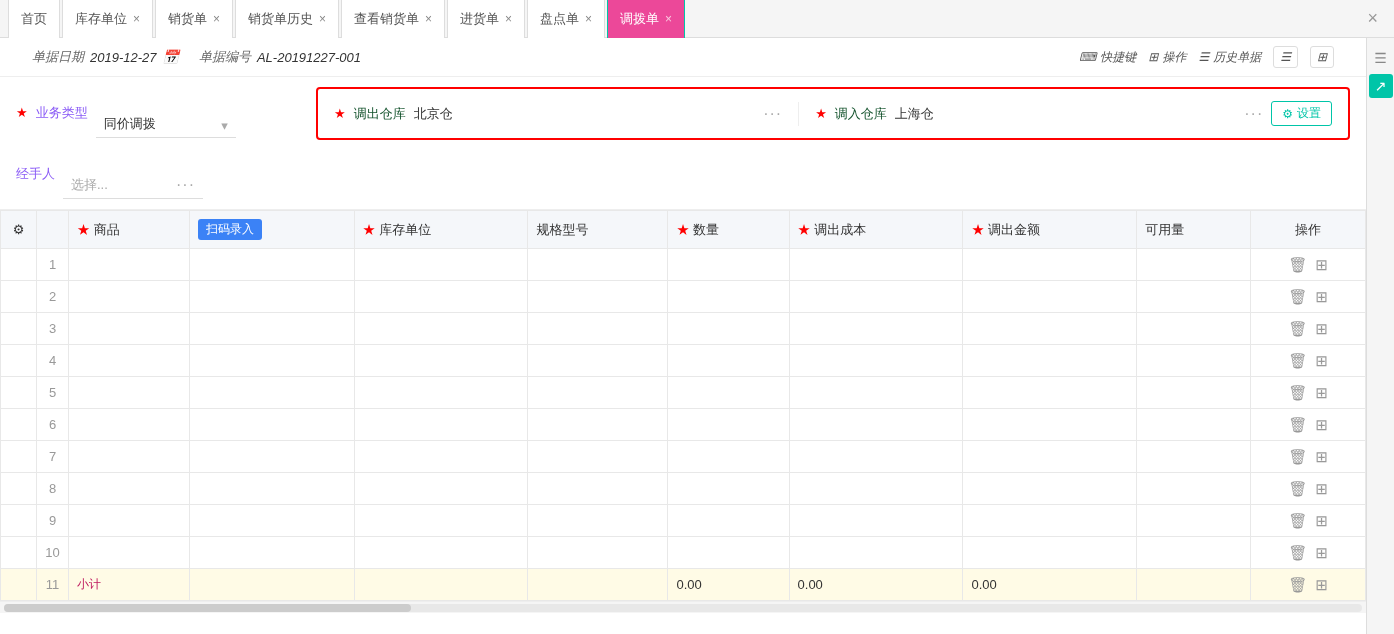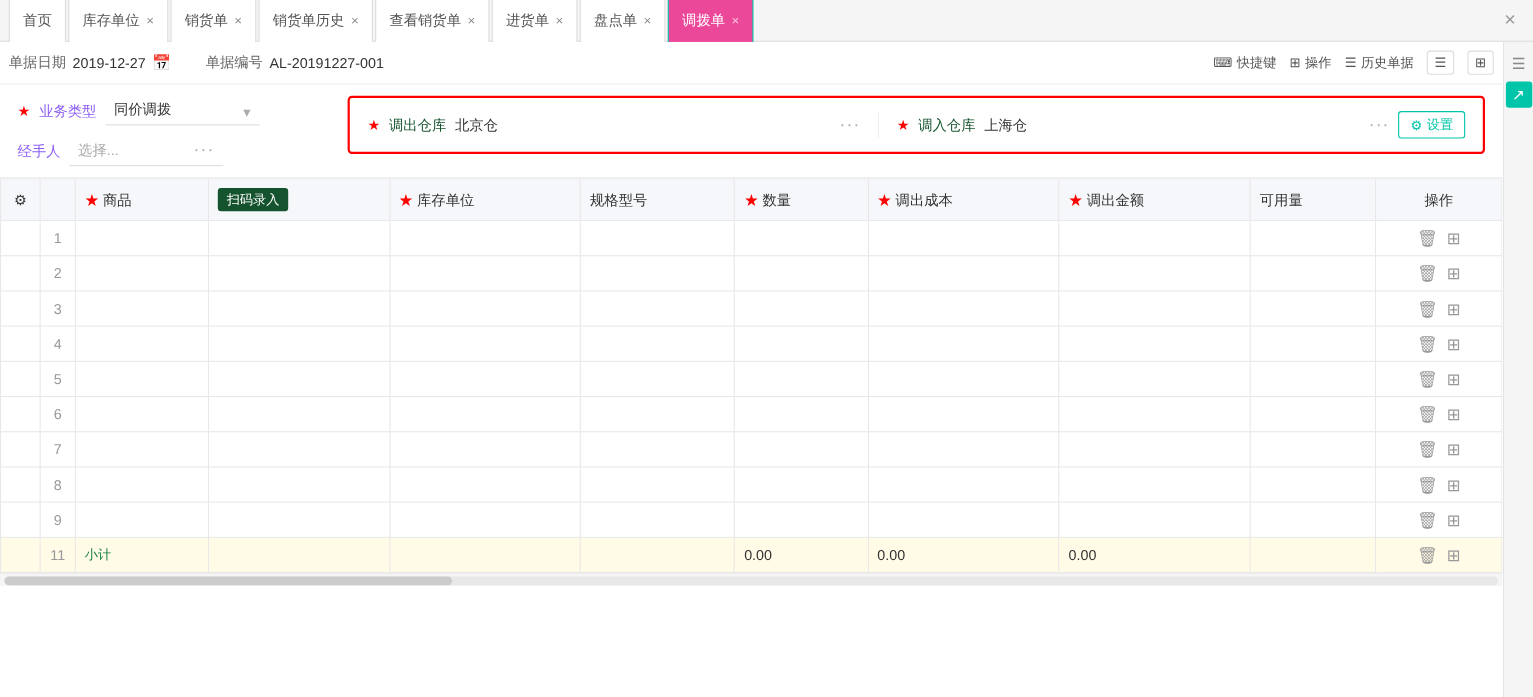--- a/index.html
+++ b/index.html
@@ -21,22 +21,22 @@
     .tab-item .close-btn {
       font-size: 12px; cursor: pointer; opacity: 0.7; line-height: 1;
     }
     .tab-item.active .close-btn { color: #fff; }
     .tab-bar-close {
       margin-left: auto; font-size: 18px; color: #999; cursor: pointer; padding: 0 8px;
     }
 
     
     .header-row {
-      display: flex; align-items: center; padding: 8px 8px; border-bottom: 1px solid #eee;
-      gap: 31px; background: #fff;
+      display: flex; align-items: center; padding: 8px 32px; border-bottom: 1px solid #eee;
+      gap: 19px; background: #fff; font-style: italic;
     }
     .header-field { display: flex; align-items: center; gap: 6px; font-size: 13px; }
     .header-field label { color: #666; }
     .header-field .value { color: #333; font-weight: 500; }
     .calendar-icon { color: #aaa; cursor: pointer; font-size: 14px; }
     .header-actions {
       margin-left: auto; display: flex; align-items: center; gap: 12px; font-size: 12px; color: #555;
     }
     .header-actions .action-item {
       display: flex; align-items: center; gap: 4px; cursor: pointer; color: #555;
@@ -47,21 +47,21 @@
     .form-area {
       display: flex; align-items: flex-start; padding: 10px 16px; gap: 20px; border-bottom: 1px solid #eee;
     }
     .form-left { display: flex; flex-direction: column; gap: 10px; min-width: 280px; }
     .form-field { display: flex; align-items: center; gap: 8px; }
     .form-field .req { color: #f00; }
     .form-field label { color: #8b5cf6; white-space: nowrap; }
     .form-select {
       border: none; border-bottom: 1px solid #ddd; padding: 4px 8px;
       min-width: 140px; font-size: 13px; cursor: pointer; display: flex; align-items: flex-end;
-      justify-content: space-between; gap: 8px; color: #333;
+      justify-content: space-between; gap: 8px; color: #333; margin-top: 24px;
     }
     .form-select .arrow { color: #aaa; }
     .more-btn { color: #aaa; cursor: pointer; font-size: 16px; letter-spacing: 1px; }
 
     
     .warehouse-box {
       flex: 1; border: 2px solid #f00; border-radius: 4px;
       padding: 12px 16px; display: flex; align-items: center; gap: 0;
     }
     .warehouse-item {
@@ -90,21 +90,21 @@
       font-weight: normal; color: #333; white-space: nowrap;
     }
     thead th .req { color: #f00; }
     tbody td {
       padding: 6px 8px; border: 1px solid #e8e8e8; height: 32px;
     }
     .row-num { color: #999; text-align: center; width: 32px; }
     .subtotal-row { background: #fffbe6; }
     .subtotal-row td { font-weight: 400; }
     .scan-btn {
-      background: #14532d; color: #fff; border: none; border-radius: 3px;
+      background: #3b82f6; color: #fff; border: none; border-radius: 3px;
       padding: 2px 8px; font-size: 12px; cursor: pointer;
     }
     .op-cell { display: flex; align-items: center; gap: 8px; justify-content: center; }
     .icon-btn { cursor: pointer; color: #999; font-size: 15px; }
 
     
     .right-sidebar {
       position: fixed; right: 0; top: 38px; width: 28px;
       display: flex; flex-direction: column; align-items: center;
       gap: 4px; padding-top: 8px; background: #f5f5f5;
@@ -431,24 +431,42 @@
       <td></td>
       <td></td>
       <td></td>
       <td>
         <div class="op-cell">
           <span class="icon-btn">🗑</span>
           <span class="icon-btn">⊞</span>
         </div>
       </td>
     </tr>
+          <tr>
+      <td></td>
+      <td class="row-num">10</td>
+      <td></td>
+      <td></td>
+      <td></td>
+      <td></td>
+      <td></td>
+      <td></td>
+      <td></td>
+      <td></td>
+      <td>
+        <div class="op-cell">
+          <span class="icon-btn">🗑</span>
+          <span class="icon-btn">⊞</span>
+        </div>
+      </td>
+    </tr>
           <tr class="subtotal-row">
       <td></td>
       <td class="row-num">11</td>
-      <td colspan="1" style="color:#15803d;font-size:12px;margin-top:13px;">小计</td>
+      <td colspan="1" style="color:#be185d;font-size:12px;margin-top:13px;">小计</td>
       <td></td>
       <td></td>
       <td></td>
       <td>0.00</td>
       <td>0.00</td>
       <td>0.00</td>
       <td></td>
       <td>
         <div class="op-cell">
           <span class="icon-btn">🗑</span>

